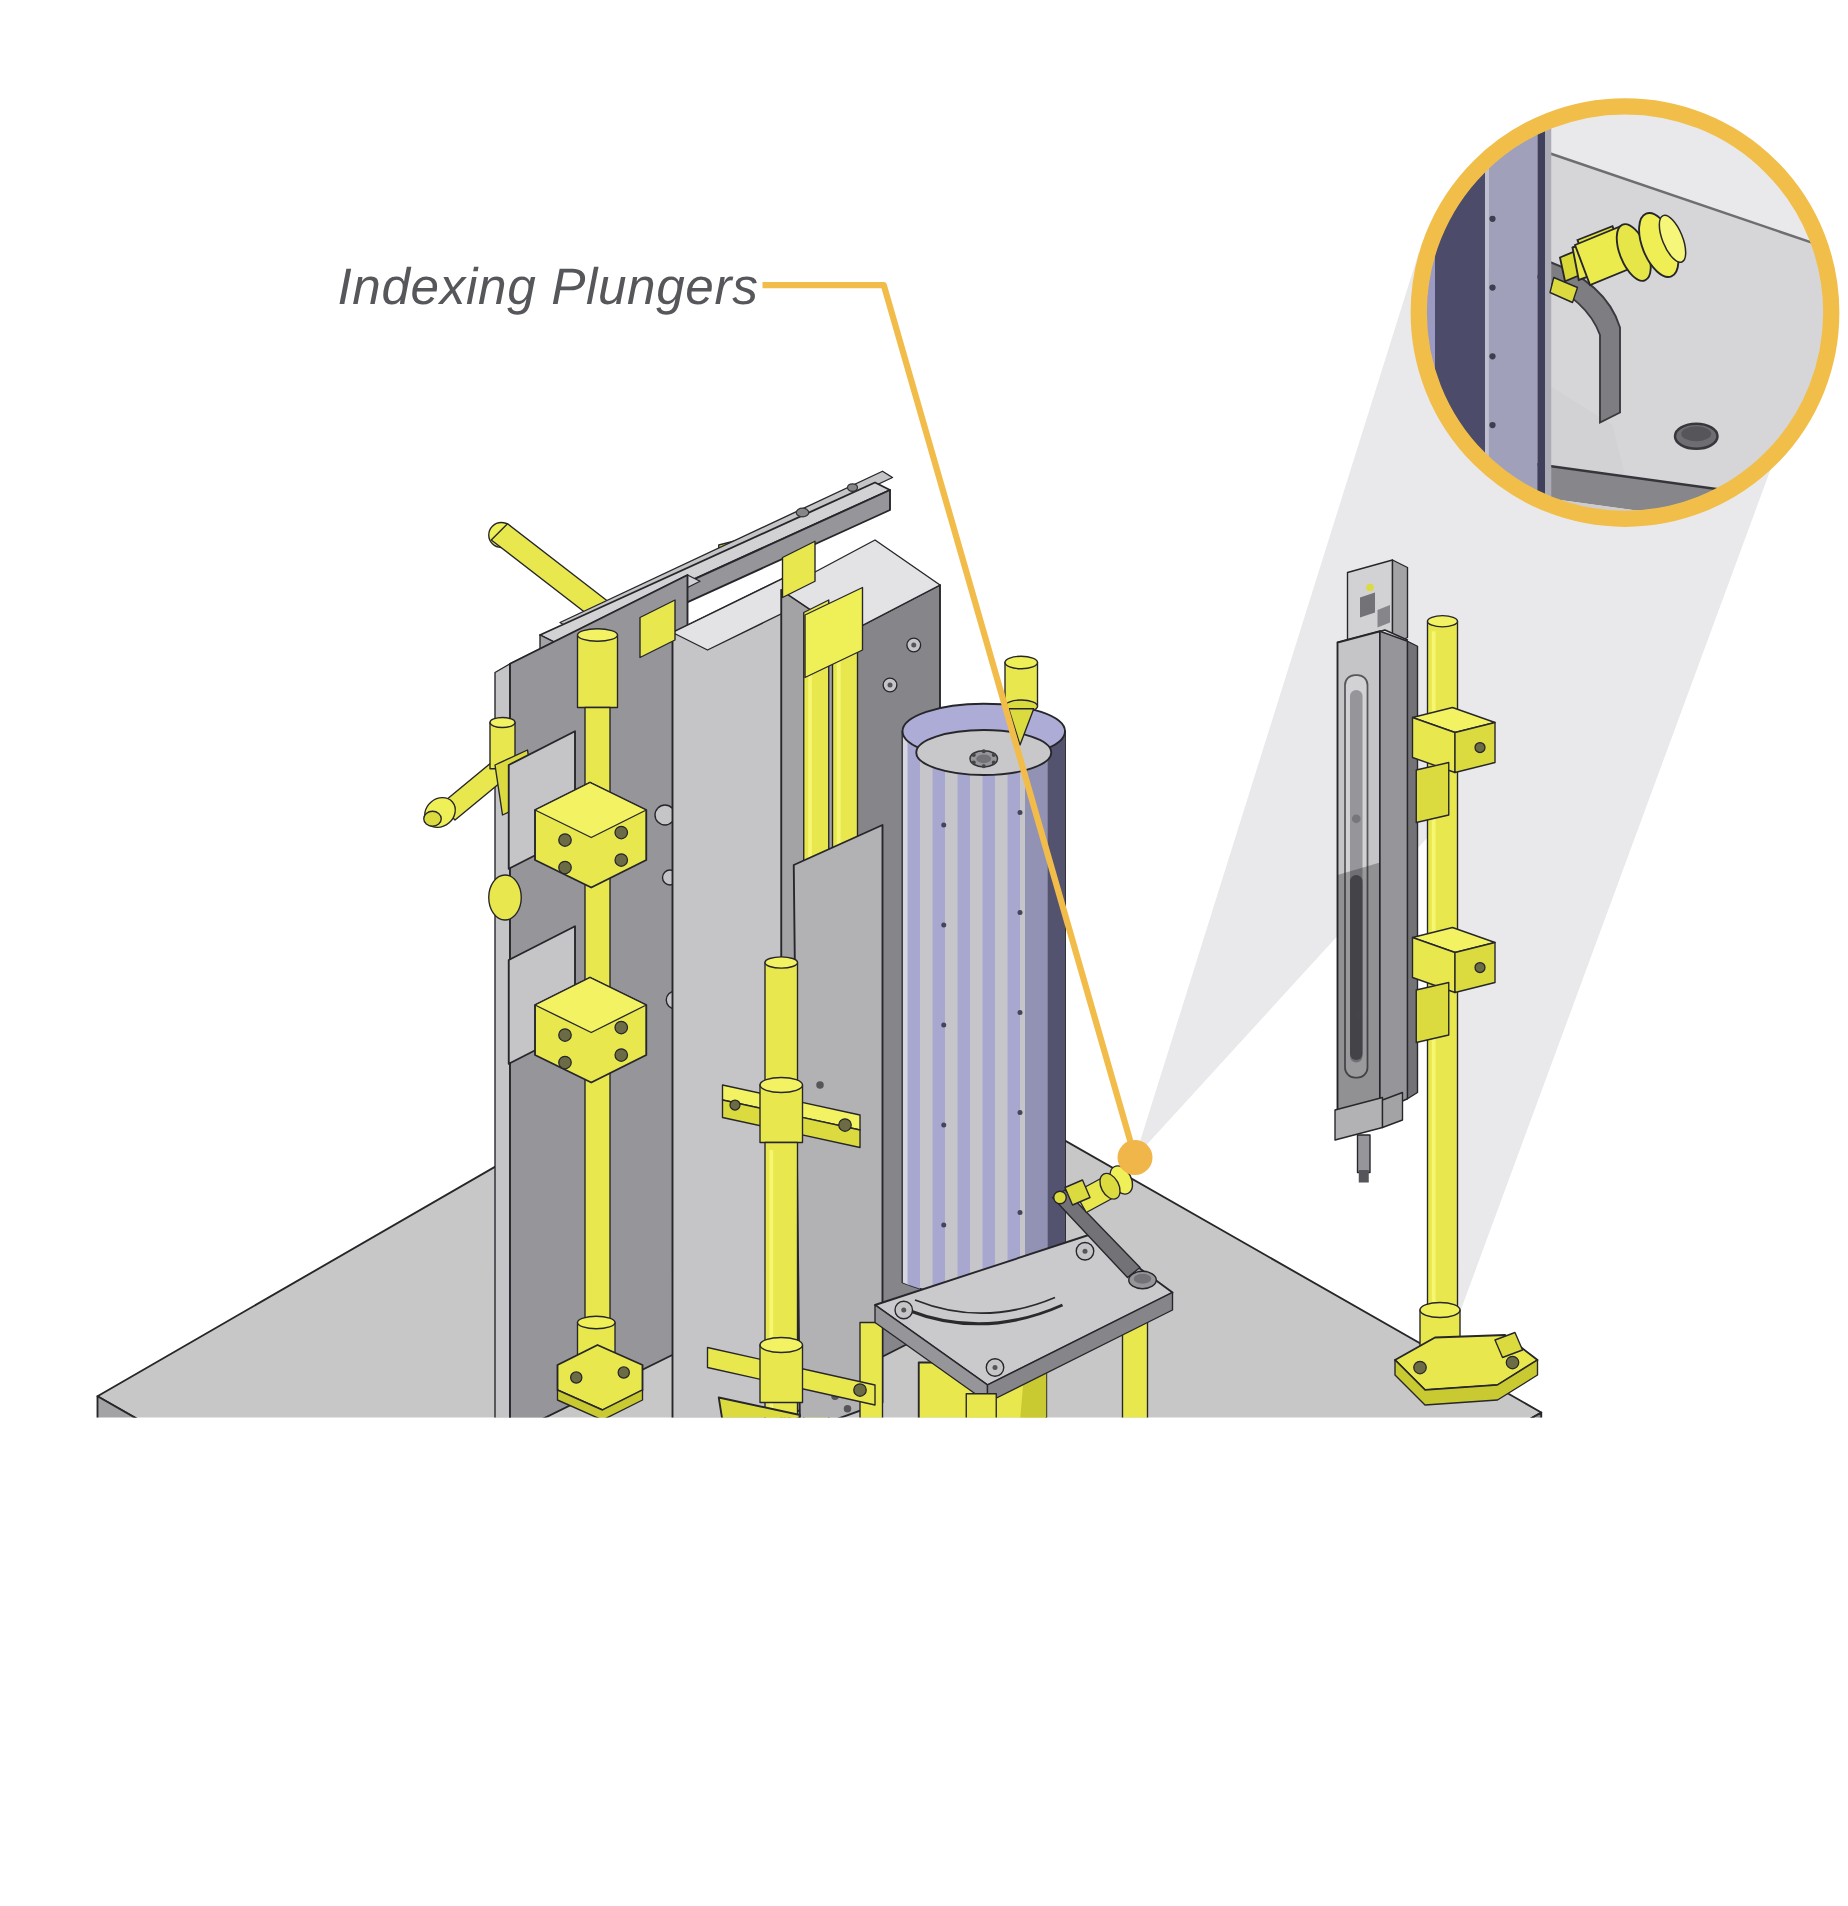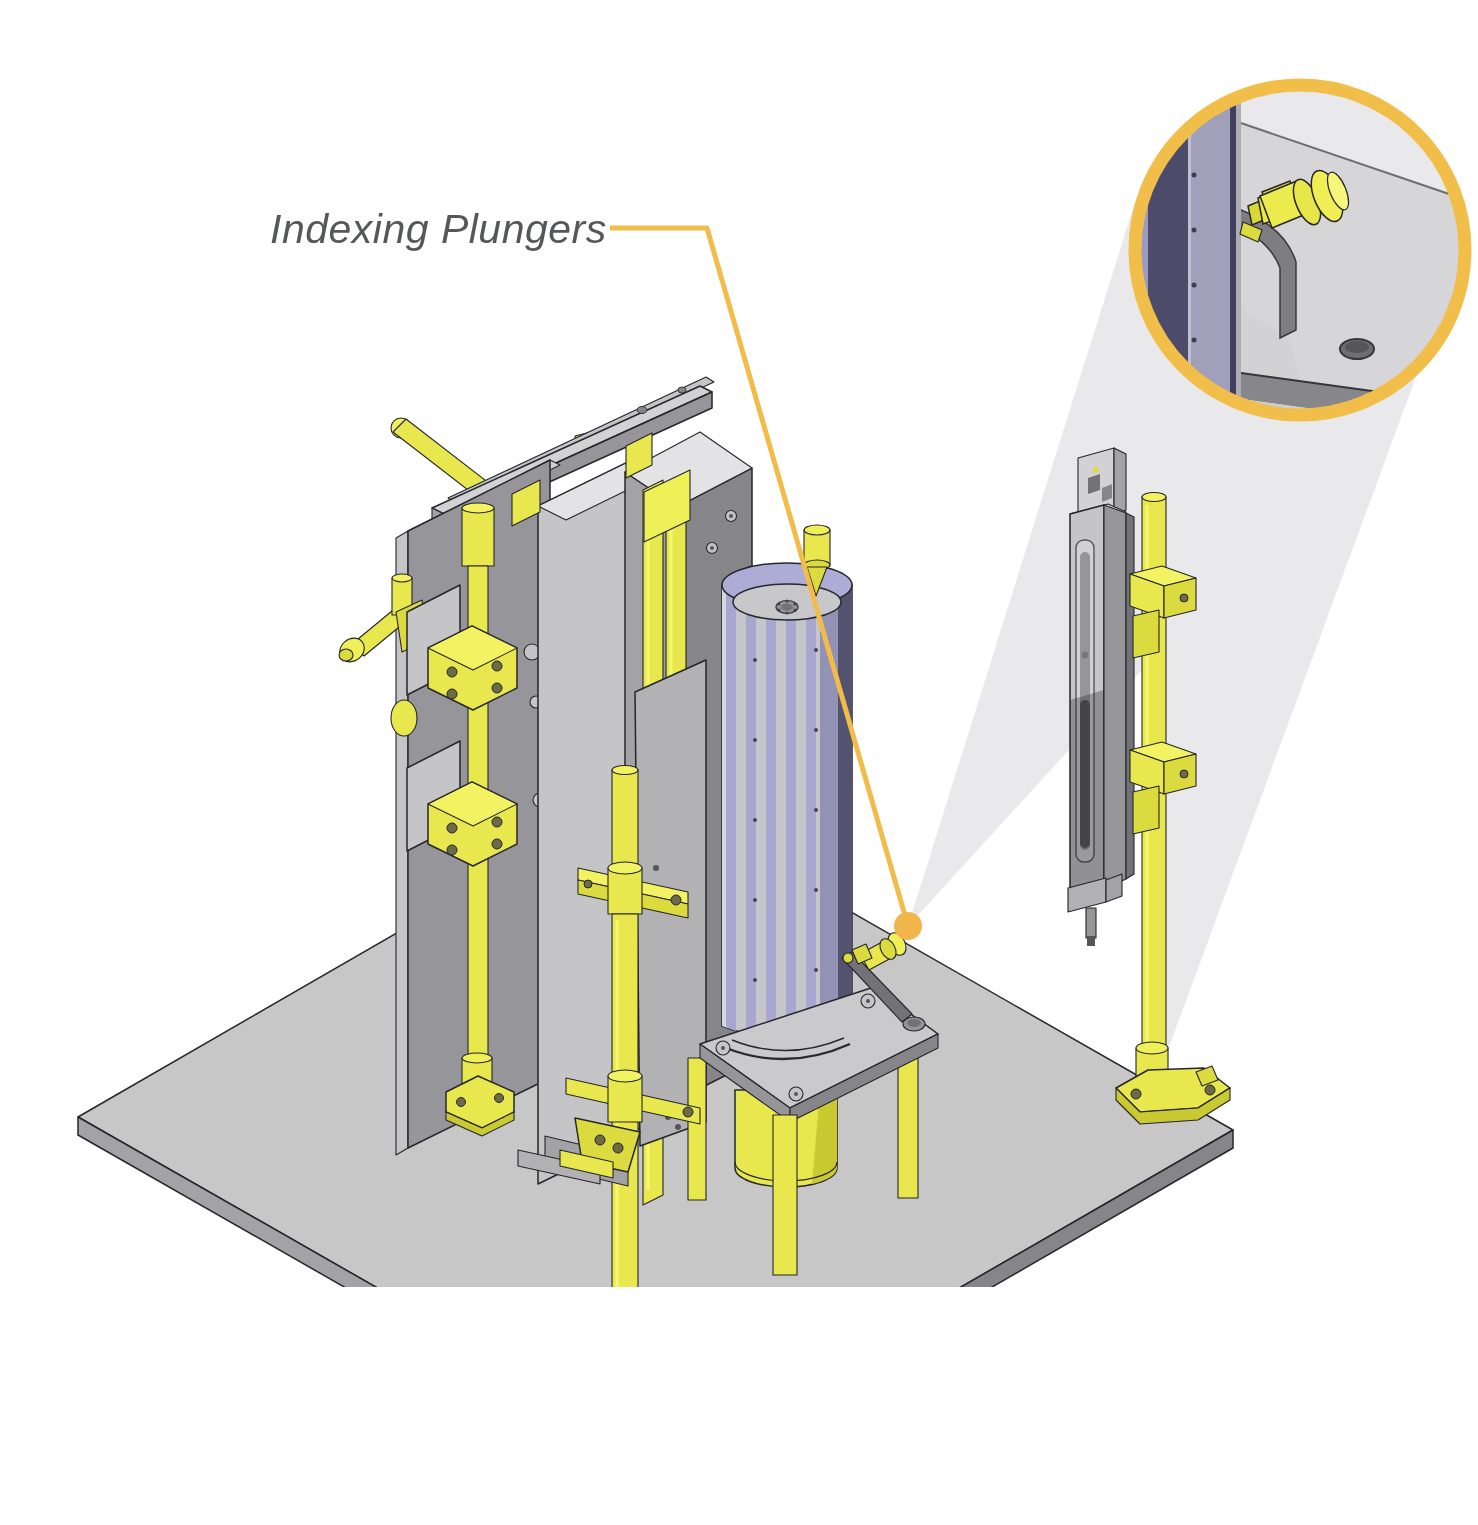--- a/index.html
+++ b/index.html
@@ -1,16 +1,16 @@
 <!DOCTYPE html>
 <html><head>
 <meta charset="utf-8">
 <style>
   html,body{margin:0;padding:0;background:#FFFFFF;}
-  .stage{position:relative;width:1478px;height:1287px;overflow:hidden;
+  .stage{position:relative;width:1478px;height:1134px;overflow:hidden;
          font-family:"Liberation Sans",sans-serif;}
   svg{position:absolute;left:0;top:0;}
   
   .o  {stroke:#26262B;stroke-width:1.5;stroke-linejoin:round;stroke-linecap:round;}
   .o2 {stroke:#26262B;stroke-width:1.1;stroke-linejoin:round;}
   .no {stroke:none;}
   
   .y  {fill:#E8E84E;} .y1{fill:#F2F262;} .y2{fill:#DBDB40;} .y3{fill:#C9C932;} .y4{fill:#EFEF58;}
   
   .g0{fill:#E3E3E5;} .g1{fill:#D2D2D4;} .g2{fill:#C5C5C7;} .g3{fill:#B2B2B4;}

